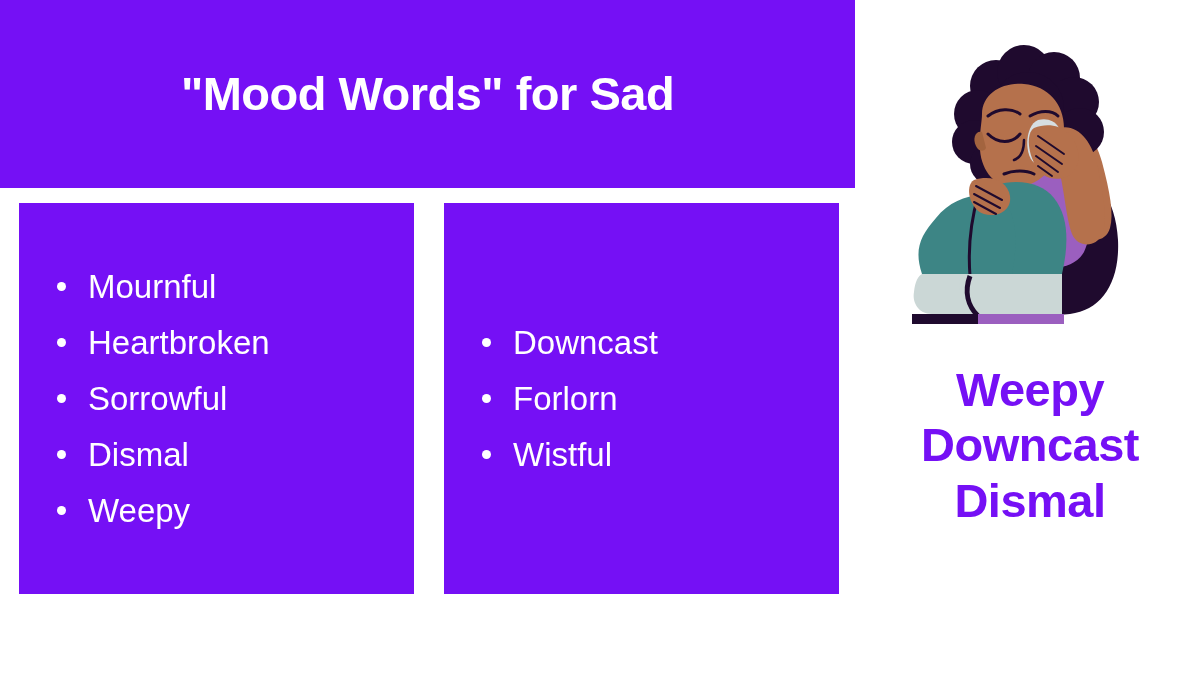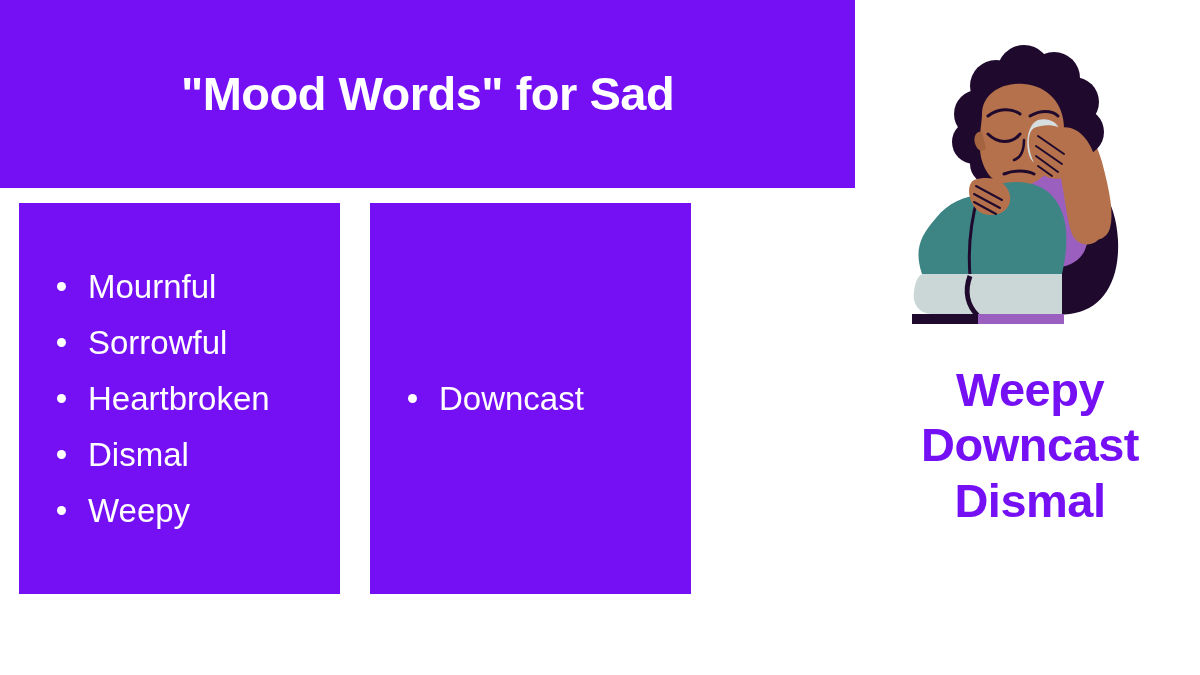--- a/index.html
+++ b/index.html
@@ -49,21 +49,21 @@
   .lists-row {
     position: absolute;
     left: 19px;
     top: 203px;
     width: 820px;
     height: 391px;
     display: flex;
     gap: 30px;
   }
   .list-card {
-    width: 321px;
+    width: 395px;
     height: 391px;
     background: #7510F5;
     display: flex;
     flex-direction: column;
     justify-content: center;
     padding: 0 0 0 38px;
   }
   .list-card ul {
     list-style: none;
   }
@@ -169,42 +169,50 @@
     <div class="lists-row">
 
       <div class="list-card">
         <ul>
           <li class="list-item">
             <span class="bullet"></span>
             <span class="list-label">Mournful</span>
           </li>
           <li class="list-item">
             <span class="bullet"></span>
+            <span class="list-label">Heartbroken</span>
+          </li>
+          <li class="list-item">
+            <span class="bullet"></span>
             <span class="list-label">Sorrowful</span>
-          </li>
-          <li class="list-item">
-            <span class="bullet"></span>
-            <span class="list-label">Heartbroken</span>
           </li>
           <li class="list-item">
             <span class="bullet"></span>
             <span class="list-label">Dismal</span>
           </li>
           <li class="list-item">
             <span class="bullet"></span>
             <span class="list-label">Weepy</span>
           </li>
         </ul>
       </div>
 
       <div class="list-card">
         <ul>
           <li class="list-item">
             <span class="bullet"></span>
             <span class="list-label">Downcast</span>
+          </li>
+          <li class="list-item">
+            <span class="bullet"></span>
+            <span class="list-label">Forlorn</span>
+          </li>
+          <li class="list-item">
+            <span class="bullet"></span>
+            <span class="list-label">Wistful</span>
           </li>
         </ul>
       </div>
 
     </div>
 
 
   </div>
 
   <div class="right-col">

